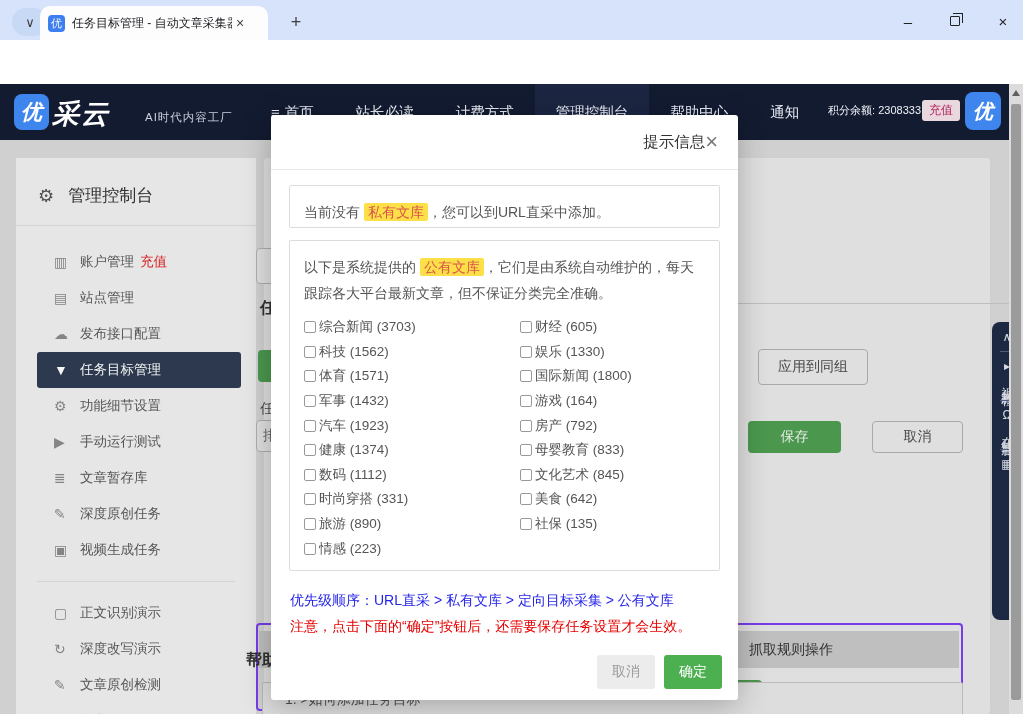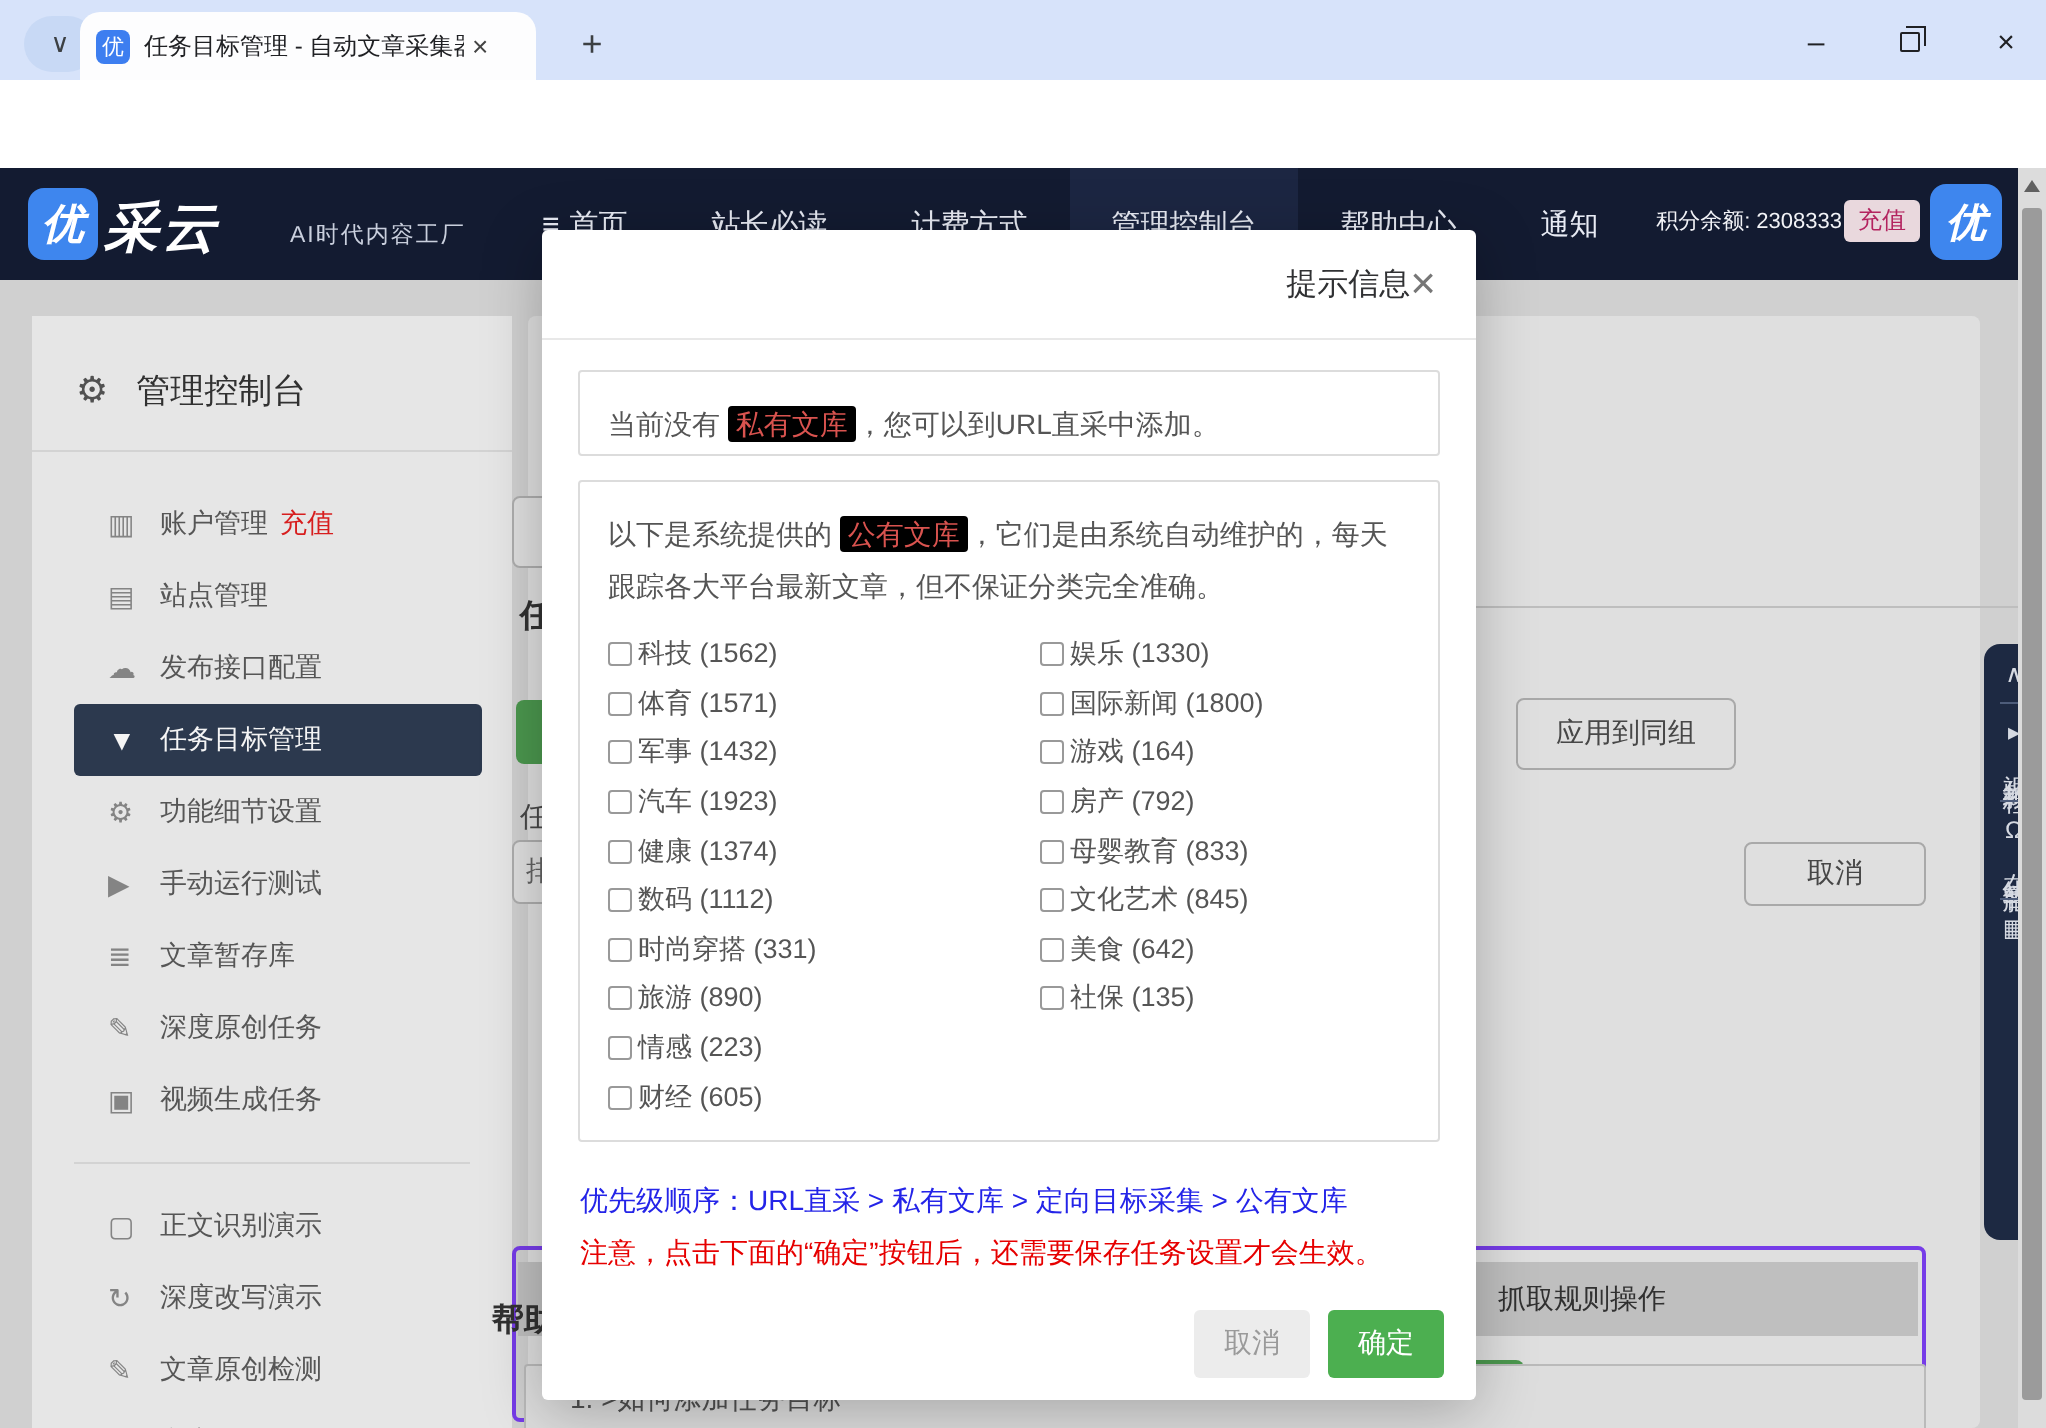--- a/index.html
+++ b/index.html
@@ -80,21 +80,21 @@
 
   
   #overlay { left:0; top:140px; width:1023px; height:574px; background:rgba(0,0,0,0.04); }
   #modal { left:271px; top:115px; width:467px; height:585px; background:#fff; border-radius:3px; box-shadow:0 6px 30px rgba(0,0,0,0.25); }
   #modal-head { position:absolute; left:0; top:0; width:100%; height:55px; display:flex; align-items:center; justify-content:flex-end; padding:0 20px 0 29px; border-bottom:1px solid #e8e8e8; }
   #modal-title { font-size:15.5px; color:#303133; }
   #modal-close { font-size:22px; color:#777; cursor:pointer; line-height:1; }
   .mbox { position:absolute; left:18px; width:431px; border:1px solid #dcdcdc; border-radius:2px; padding:13px 14px; font-size:14px; color:#555; line-height:26px; }
   #mbox1 { top:70px; height:43px; }
   #mbox2 { top:125px; height:331px; }
-  .redtag { color:#d9534f; background:#000000; padding:1px 4px; border-radius:2px; }
+  .redtag { color:#d9534f; background:#fde047; padding:1px 4px; border-radius:2px; }
   #cat-grid { display:grid; grid-template-columns:216px 1fr; grid-template-rows:repeat(10,24.6px); grid-auto-flow:column; margin-top:9px; }
   .cat-item { display:flex; align-items:center; font-size:13.5px; color:#555; cursor:pointer; }
   .cat-item .cb { width:12px; height:12px; border:1px solid #999; border-radius:2px; background:#fff; margin-right:3px; flex:none; }
   #priority-line { position:absolute; left:19px; top:477px; font-size:14px; color:#2424e8; white-space:nowrap; }
   #warning-line { position:absolute; left:19px; top:503px; font-size:14px; color:#e60000; white-space:nowrap; }
   #modal-foot { position:absolute; right:16px; bottom:11px; display:flex; gap:9px; }
   .mbtn { height:34px; padding:0 15px; border-radius:3px; font-size:14px; display:flex; align-items:center; justify-content:center; cursor:pointer; }
   .mbtn.cancel { background:#ececec; color:#9a9a9a; }
   .mbtn.confirm { background:#4caf50; color:#fff; }
 </style>
@@ -234,20 +234,21 @@
 
     <div class="abs" id="maincard">
       <div class="bg-hr"></div>
       <div class="ghost-input" style="left:-8px; top:90px; width:70px; height:36px;"></div>
       <div class="bg-text" style="left:-4px; top:140px; font-size:16px; font-weight:bold; color:#333;">任务</div>
       <div class="bg-btn green" style="left:-6px; top:192px; width:70px; height:32px;"></div>
       <div class="bg-text" style="left:-4px; top:242px; font-size:14px;">任务</div>
       <div class="ghost-input" style="left:-8px; top:262px; width:70px; height:32px; color:#666; font-size:14px; padding:6px 0 0 6px;"><span>排</span></div>
 
       <div class="bg-btn plain" style="left:494px; top:191px; width:110px; height:36px;">应用到同组</div>
+      <div class="bg-btn green" style="left:484px; top:263px; width:93px; height:32px;">保存</div>
       <div class="bg-btn plain" style="left:608px; top:263px; width:91px; height:32px;">取消</div>
 
       <div id="purple-panel">
         <div id="purple-head">
           <span class="th1">抓取规则</span>
           <span class="th2">操作</span>
         </div>
         <div class="bg-btn green" style="left:442px; top:55px; width:62px; height:26px; font-size:13px;">教程</div>
       </div>
 
@@ -281,20 +282,24 @@
       <span>当前没有 </span><span class="redtag">私有文库</span><span>，您可以到URL直采中添加。</span>
     </div>
 
     <div class="mbox" id="mbox2">
       <div>
         <span>以下是系统提供的 </span><span class="redtag">公有文库</span><span>，它们是由系统自动维护的，每天跟踪各大平台最新文章，但不保证分类完全准确。</span>
       </div>
       <div id="cat-grid">
           <label class="cat-item">
             <span class="cb"></span>
+            <span>综合新闻 (3703)</span>
+          </label>
+          <label class="cat-item">
+            <span class="cb"></span>
             <span>科技 (1562)</span>
           </label>
           <label class="cat-item">
             <span class="cb"></span>
             <span>体育 (1571)</span>
           </label>
           <label class="cat-item">
             <span class="cb"></span>
             <span>军事 (1432)</span>
           </label>

